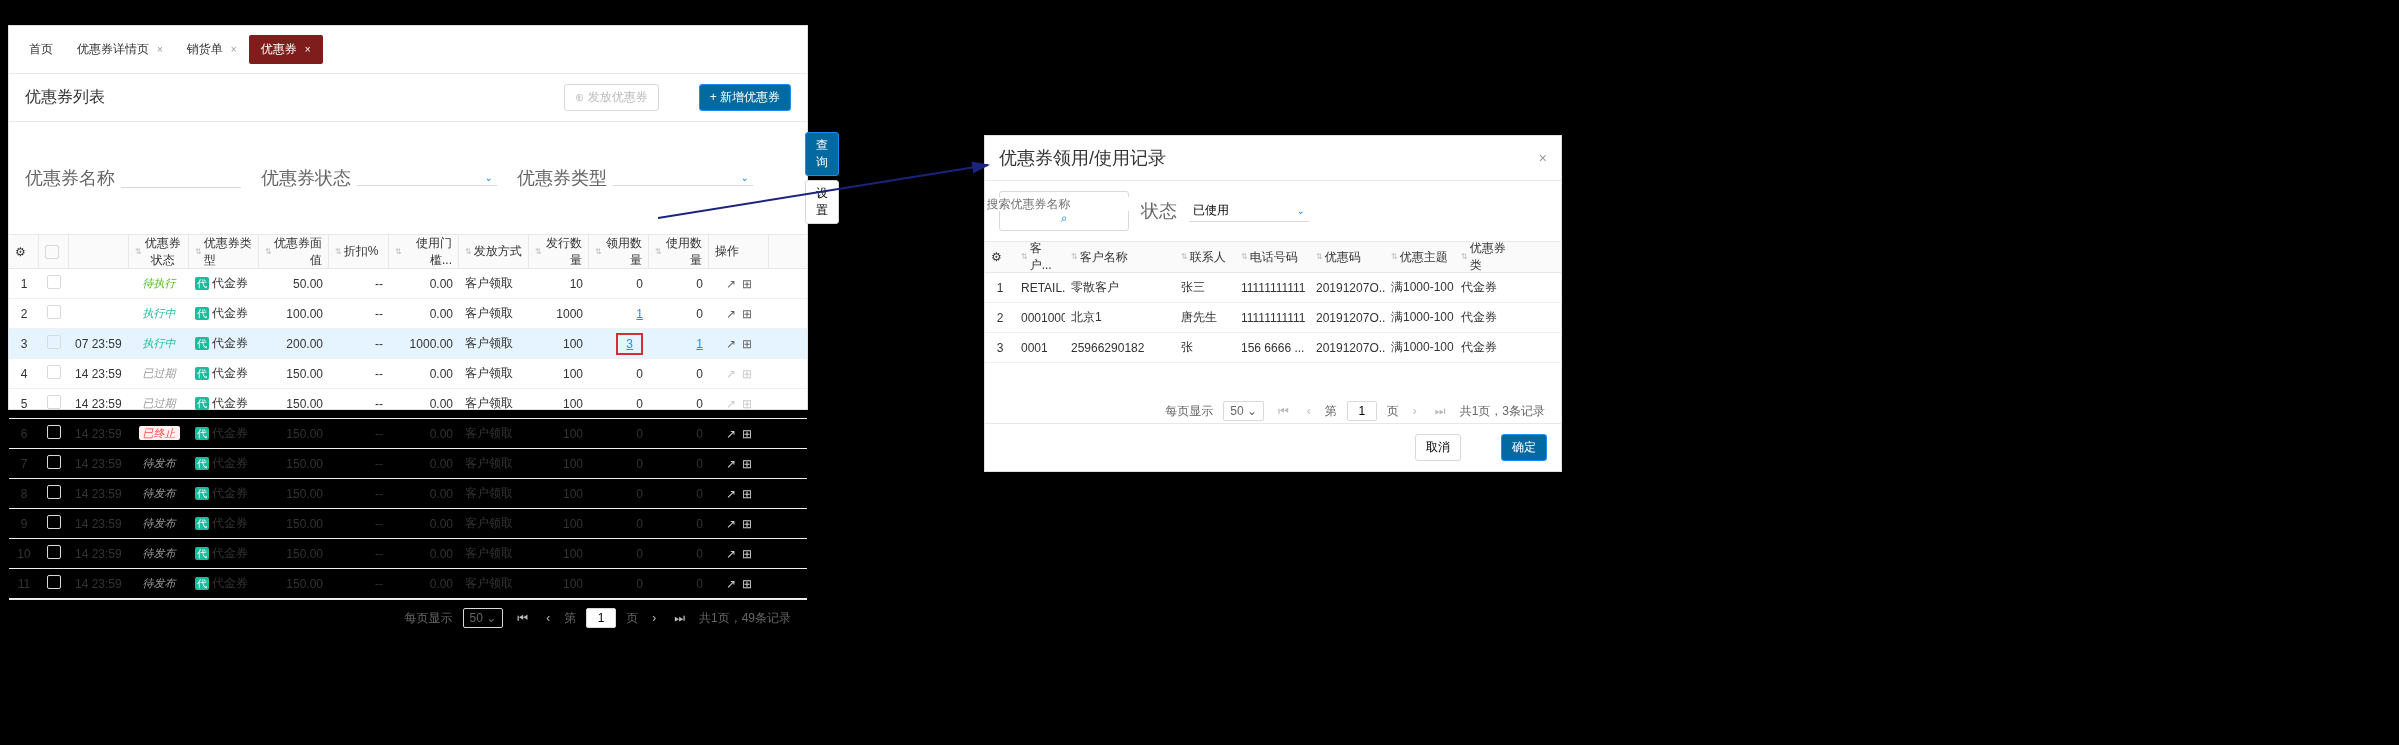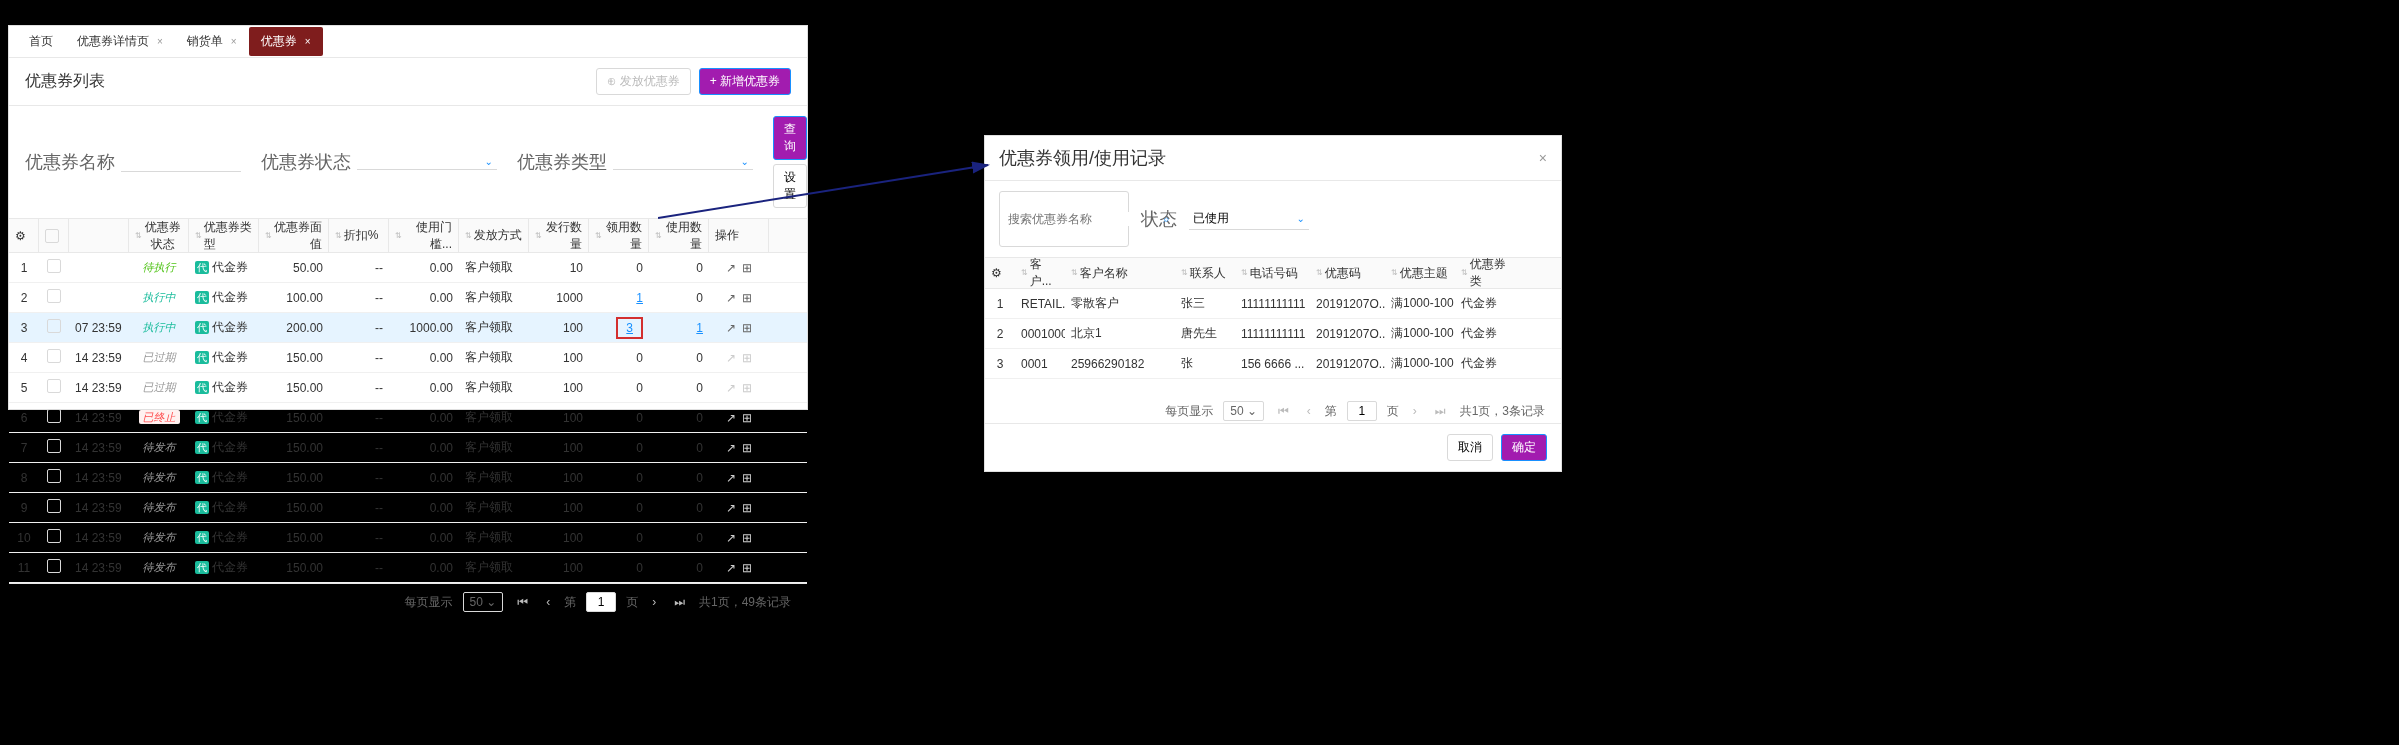--- a/index.html
+++ b/index.html
@@ -1,30 +1,30 @@
 <!DOCTYPE html>
 <html><head>
 <meta charset="utf-8">
 <style>
 * { margin: 0; padding: 0; box-sizing: border-box; font-family: -apple-system, "Microsoft YaHei", sans-serif; font-size: 12px; }
 body { background: #000; width: 2399px; height: 745px; position: relative; }
 .panel { position: absolute; background: #fff; border: 1px solid #e0e0e0; }
 .left-panel { left: 8px; top: 25px; width: 800px; height: 385px; }
 .right-panel { left: 984px; top: 135px; width: 578px; height: 337px; }
-.tabs { display: flex; border-bottom: 1px solid #e8e8e8; height: 32px; align-items: center; padding: 0 8px; }
+.tabs { display: flex; border-bottom: 1px solid #e8e8e8; height: 48px; align-items: center; padding: 0 8px; }
 .tab { padding: 6px 12px; cursor: pointer; display: flex; align-items: center; gap: 4px; color: #333; }
 .tab.active { background: #7f1d1d; color: #fff; border-radius: 2px; }
 .tab-close { font-size: 10px; color: #999; margin-left: 4px; }
 .tab.active .tab-close { color: #fff; }
 .header { display: flex; justify-content: space-between; align-items: center; padding: 10px 16px; border-bottom: 1px solid #e8e8e8; }
 .title { font-size: 16px; font-weight: 500; color: #333; }
 .header-btns { display: flex; gap: 8px; align-items: center; }
-.btn { padding: 4px 10px; border: 1px solid #d9d9d9; background: #fff; border-radius: 3px; cursor: pointer; font-size: 12px; }
+.btn { padding: 4px 10px; border: 1px solid #d9d9d9; background: #fff; border-radius: 3px; cursor: pointer; font-size: 12px; margin-left: 32px; }
 .btn.disabled { color: #bbb; cursor: not-allowed; }
-.btn-primary { background: #a21caf; color: #fff; border-color: #1890ff; }
+.btn-primary { background: #0369a1; color: #fff; border-color: #1890ff; }
 .filter-row { display: flex; align-items: center; padding: 10px 16px; gap: 20px; border-bottom: 1px solid #e8e8e8; }
 .filter-item { display: flex; align-items: center; gap: 6px; }
 .filter-label { color: #666; font-size: 18px; white-space: nowrap; }
 .filter-input { border: none; border-bottom: 1px solid #d9d9d9; padding: 2px 4px; width: 120px; font-size: 12px; }
 .filter-select { display: flex; align-items: center; border-bottom: 1px solid #d9d9d9; width: 140px; justify-content: space-between; padding: 2px 4px; cursor: pointer; }
 .chevron { color: #1890ff; font-size: 10px; }
 .filter-btns { display: flex; flex-direction: column; gap: 4px; margin-left: auto; }
 .table { width: 100%; }
 .thead { display: flex; background: #fafafa; border-bottom: 1px solid #e8e8e8; height: 34px; align-items: center; }
 .th { padding: 0 6px; font-size: 12px; color: #333; display: flex; align-items: center; gap: 2px; border-right: 1px solid #e8e8e8; height: 100%; }
@@ -60,21 +60,21 @@
 .link-cell { color: #1890ff; text-decoration: underline; cursor: pointer; }
 .highlight-box { border: 2px solid #d32f2f; padding: 2px 8px; display: inline-block; }
 .pagination { display: flex; align-items: center; justify-content: flex-end; padding: 8px 16px; gap: 10px; border-top: 1px solid #e8e8e8; font-size: 12px; color: #666; }
 .page-select { border: 1px solid #d9d9d9; padding: 2px 6px; border-radius: 2px; }
 .page-input { width: 30px; border: 1px solid #d9d9d9; text-align: center; padding: 2px; border-radius: 2px; }
 .page-nav { color: #bbb; cursor: pointer; padding: 0 4px; }
 .modal-header { display: flex; justify-content: space-between; align-items: center; padding: 10px 14px; border-bottom: 1px solid #e8e8e8; }
 .modal-title { font-size: 18px; color: #333; }
 .close-x { cursor: pointer; color: #999; font-size: 14px; }
 .modal-filter { display: flex; align-items: center; padding: 10px 14px; gap: 12px; }
-.search-box { display: flex; align-items: center; border: 1px solid #d9d9d9; border-radius: 3px; padding: 20px 8px; width: 130px; }
+.search-box { display: flex; align-items: center; border: 1px solid #d9d9d9; border-radius: 3px; padding: 5px 8px; width: 130px; flex-direction: column; }
 .search-box input { border: none; outline: none; flex: 1; font-size: 12px; }
 .search-icon { color: #1890ff; font-size: 12px; }
 .r-thead { display: flex; background: #fafafa; border-top: 1px solid #e8e8e8; border-bottom: 1px solid #e8e8e8; height: 32px; align-items: center; }
 .r-th { padding: 0 6px; font-size: 12px; color: #333; display: flex; align-items: center; gap: 2px; }
 .r-tr { display: flex; height: 30px; align-items: center; border-bottom: 1px solid #f0f0f0; }
 .r-td { padding: 0 6px; font-size: 12px; color: #333; overflow: hidden; white-space: nowrap; }
 .rc-gear { width: 30px; text-align: center; }
 .rc-no { width: 50px; }
 .rc-name { width: 110px; }
 .rc-contact { width: 60px; }

